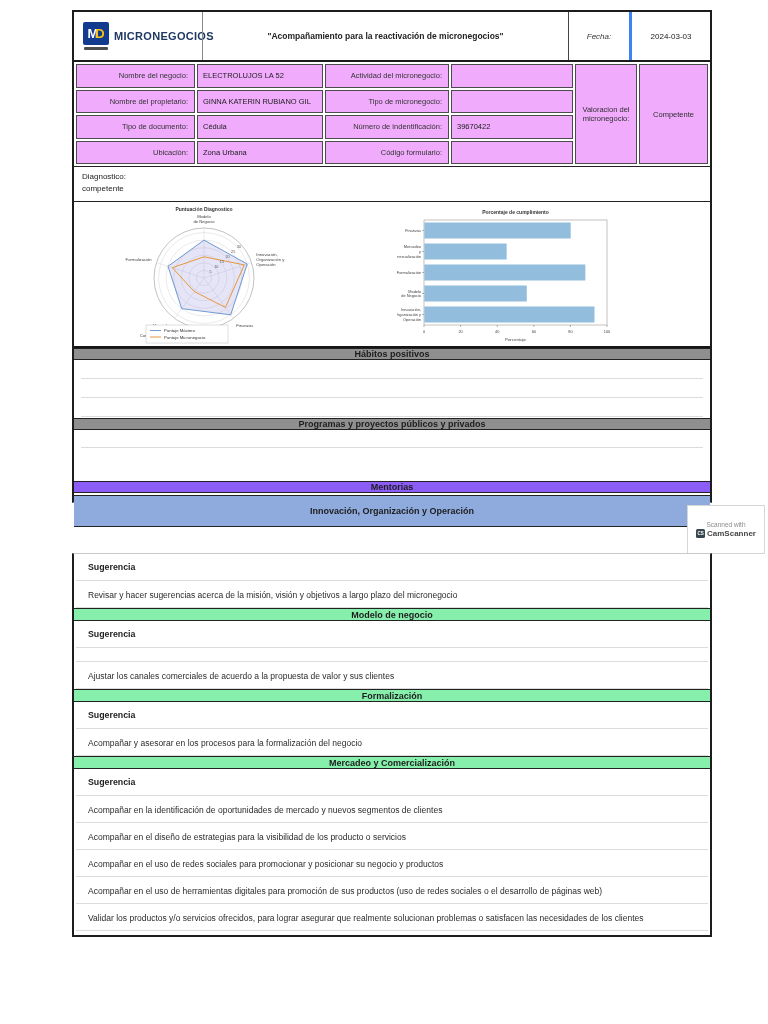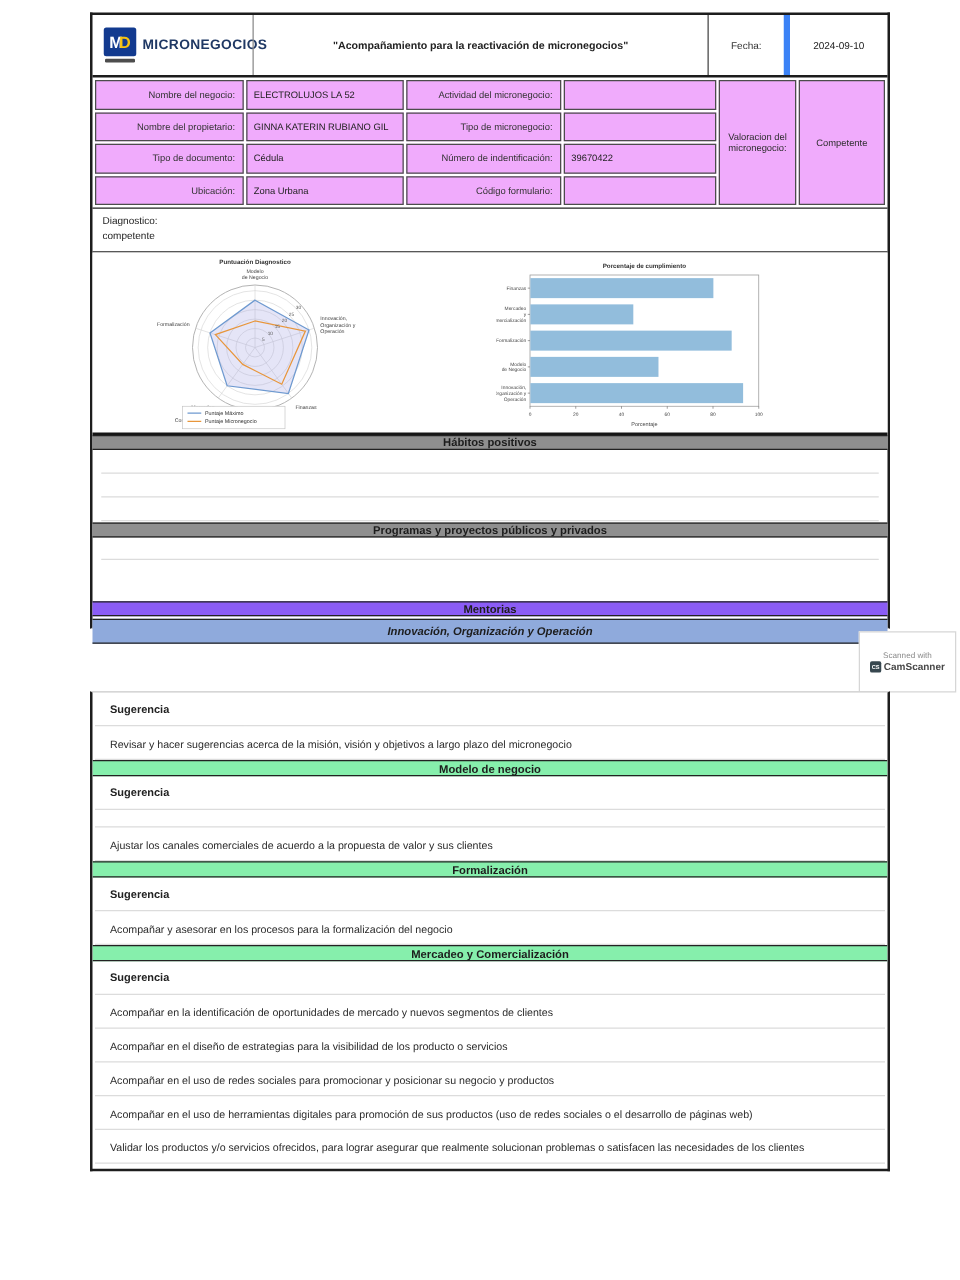--- a/index.html
+++ b/index.html
@@ -15,21 +15,21 @@
   
   .hdr{display:flex;height:50px;border-bottom:2px solid #1c1c1c;box-sizing:border-box;}
   .logo-cell{width:128px;display:flex;align-items:center;gap:5px;padding-left:9px;box-sizing:border-box;}
   .logo-col{display:flex;flex-direction:column;align-items:center;}
   .logo-mark{width:26px;height:23px;background:#123a8f;border-radius:2px;display:flex;align-items:center;justify-content:center;font-weight:800;font-size:13px;line-height:1;}
   .logo-mark .m{color:#ffffff;}
   .logo-mark .d{color:#f5c211;margin-left:-3px;}
   .logo-sub{width:24px;height:3px;background:#4d4d4d;margin-top:2px;border-radius:1px;}
   .logo-name{font-size:11px;font-weight:800;color:#1f3864;letter-spacing:.3px;}
   .title-cell{flex:1;display:flex;align-items:center;justify-content:center;font-size:8.5px;font-weight:600;color:#222;border-left:1px solid #8a8a8a;border-right:1px solid #444;text-align:center;padding:0 8px;}
-  .fecha-label{width:60px;display:flex;align-items:center;justify-content:center;font-size:8px;color:#333;border-right:5px solid #3b82f6;}
+  .fecha-label{width:60px;display:flex;align-items:center;justify-content:center;font-size:8px;color:#333;border-right:3px solid #3b82f6;font-style:italic;}
   .fecha-value{width:78px;display:flex;align-items:center;justify-content:center;font-size:8px;color:#222;}
 
   
   .form-grid{display:grid;grid-template-columns:119px 126px 124px 122px 62px 1fr;grid-template-rows:repeat(4,1fr);gap:2px;padding:2px;height:105px;box-sizing:border-box;border-bottom:1.5px solid #222;}
   .fcell{border:1px solid #4c4c4c;display:flex;align-items:center;font-size:7.5px;box-sizing:border-box;background:#f0abfc;}
   .flabel{justify-content:flex-end;text-align:right;padding:0 6px 0 2px;color:#333;}
   .fvalue{padding:0 5px;color:#222;}
   .fspan{flex-direction:column;justify-content:center;text-align:center;padding:0 2px;line-height:9px;}
 
   
@@ -39,21 +39,21 @@
   .charts{position:relative;height:146px;border-bottom:2px solid #161616;box-sizing:border-box;background:#fff;}
   .charts svg{position:absolute;top:0;}
   #radarSvg{left:8px;}
   #barSvg{left:323px;top:2px;}
 
   
   .bar{height:12px;display:flex;align-items:center;justify-content:center;font-size:9px;font-weight:700;color:#1d1d1d;border-top:1px solid #222;border-bottom:1px solid #222;box-sizing:border-box;}
   .bar-gray{background:#8f8f8f;}
   .bar-green{background:#8b5cf6;margin-top:24px;}
   .bar-blue{background:#8faadc;}
-  .bar-innov{height:20px;margin-top:2px;font-style:italic;}
+  .bar-innov{height:32px;margin-top:2px;}
   .rule{height:18px;border-bottom:1px solid #dcdcdc;margin:0 7px;}
   .rules-b{height:27px;box-sizing:border-box;}
   .rules-b .rule{height:17px;}
 
   
   .it-label{height:27px;display:flex;align-items:center;padding-left:12px;font-weight:700;font-size:8.8px;color:#222;border-bottom:1px solid #dcdcdc;margin:0 2px;box-sizing:border-box;}
   .it-label:last-child{border-bottom:none;}
   .it-text,.it-text2{padding:8px 14px 6px 12px;font-size:8.5px;line-height:12px;color:#2b2b2b;border-bottom:1px solid #dcdcdc;margin:0 2px;box-sizing:border-box;}
   .it-text2{min-height:38px;}
   .it-header{height:13px;display:flex;align-items:center;justify-content:center;font-size:9px;font-weight:700;color:#1d1d1d;background:#86efac;border-top:1px solid #222;border-bottom:1px solid #222;box-sizing:border-box;margin:0;}
@@ -77,21 +77,21 @@
         <div class="logo-mark">
             <span class="m">M</span>
             <span class="d">D</span>
           </div>
         <div class="logo-sub"></div>
       </div>
       <div class="logo-name">MICRONEGOCIOS</div>
     </div>
     <div class="title-cell">"Acompañamiento para la reactivación de micronegocios"</div>
     <div class="fecha-label">Fecha:</div>
-    <div class="fecha-value">2024-09-10</div>
+    <div class="fecha-value">2024-03-03</div>
   </div>
 
   <div class="form-grid">
       <div class="fcell flabel" style="grid-area: 1 / 1;">Nombre del negocio:</div>
       <div class="fcell fvalue" style="grid-area: 1 / 2;">ELECTROLUJOS LA 52</div>
       <div class="fcell flabel" style="grid-area: 1 / 3;">Actividad del micronegocio:</div>
       <div class="fcell fvalue" style="grid-area: 1 / 4;"></div>
       <div class="fcell flabel" style="grid-area: 2 / 1;">Nombre del propietario:</div>
       <div class="fcell fvalue" style="grid-area: 2 / 2;">GINNA KATERIN RUBIANO GIL</div>
       <div class="fcell flabel" style="grid-area: 2 / 3;">Tipo de micronegocio:</div>

